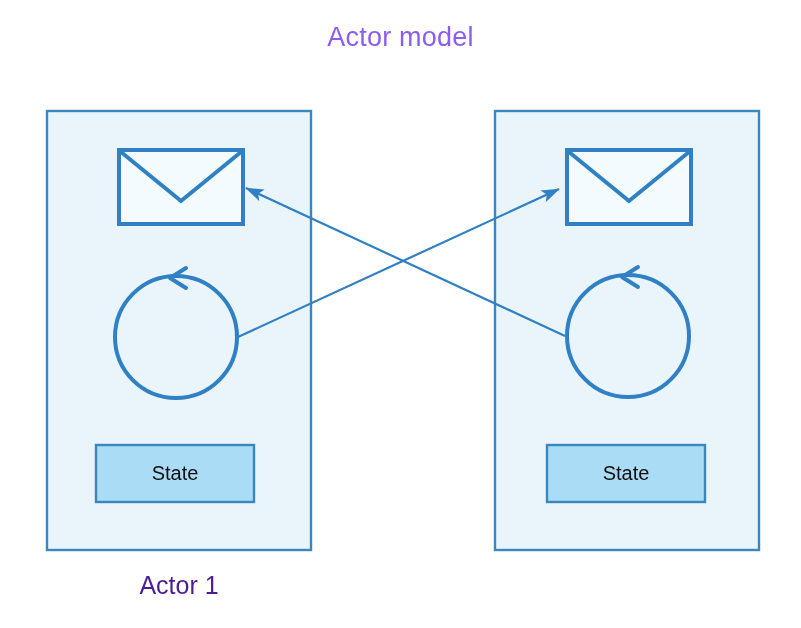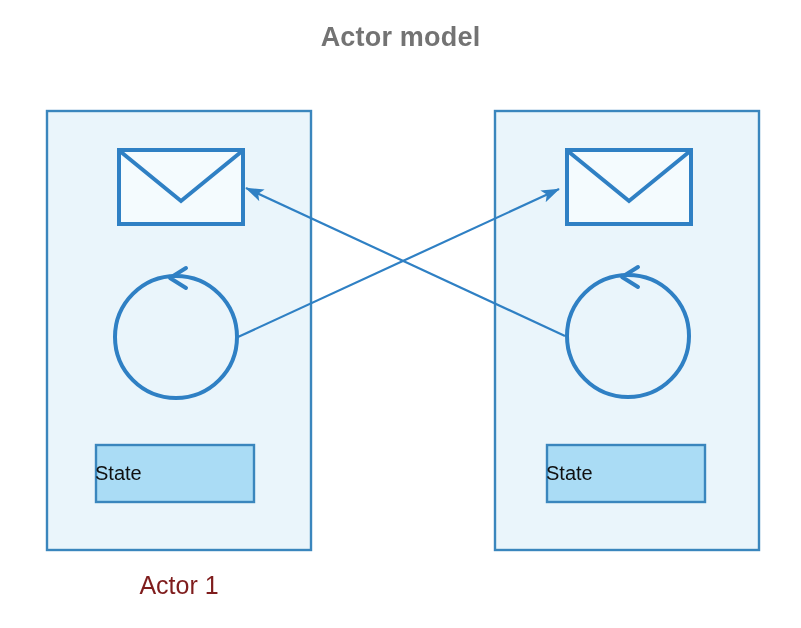--- a/index.html
+++ b/index.html
@@ -27,44 +27,44 @@
     height: 628px;
     display: block;
   }
   .diagram-title {
     position: absolute;
     left: 0;
     top: 18px;
     width: 801px;
     text-align: center;
     font-size: 27px;
-    font-weight: 700;
-    color: #737373;
+    font-weight: 400;
+    color: #8b5cf6;
     letter-spacing: 0.2px;
     line-height: 38px;
     white-space: nowrap;
   }
   .actor-caption {
     position: absolute;
     top: 568px;
     width: 266px;
     text-align: center;
     font-size: 25px;
     font-weight: 400;
-    color: #7f1d1d;
+    color: #4c1d95;
     line-height: 34px;
     white-space: nowrap;
   }
   .actor-caption.left  { left: 46px; }
   .actor-caption.right { left: 494px; }
   .state-label {
     position: absolute;
     width: 160px;
     top: 459px;
-    text-align: left;
+    text-align: center;
     font-size: 20px;
     font-weight: 400;
     color: #101010;
     line-height: 28px;
     white-space: nowrap;
   }
   .state-label.left  { left: 95px; }
   .state-label.right { left: 546px; }
 </style>
 </head>

